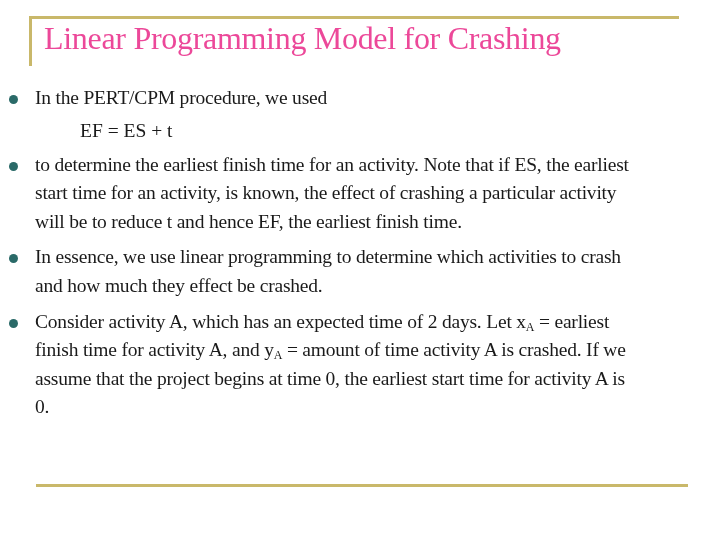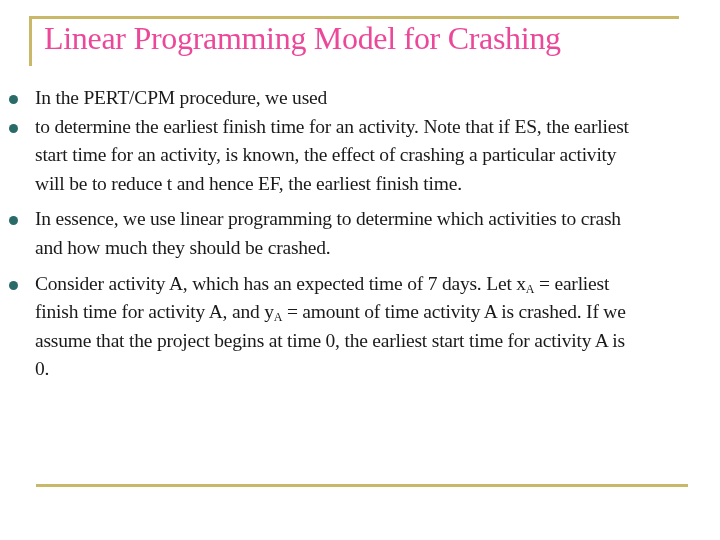--- a/index.html
+++ b/index.html
@@ -26,29 +26,30 @@
 
 <div class="frame-top"></div>
 <div class="frame-left"></div>
 <div class="title">Linear Programming Model for Crashing</div>
 
 <div class="body">
   <div class="item">
     <span class="bullet"></span>
     <span>In the PERT/CPM procedure, we used</span>
   </div>
+  <div class="indent">EF = ES + t</div>
   <div class="item">
     <span class="bullet"></span>
     <span>to determine the earliest finish time for an activity. Note that if ES, the earliest start time for an activity, is known, the effect of crashing a particular activity will be to reduce t and hence EF, the earliest finish time.</span>
   </div>
   <div class="gap"></div>
   <div class="item">
     <span class="bullet"></span>
-    <span>In essence, we use linear programming to determine which activities to crash and how much they should be crashed.</span>
+    <span>In essence, we use linear programming to determine which activities to crash and how much they effect be crashed.</span>
   </div>
   <div class="gap"></div>
   <div class="item">
     <span class="bullet"></span>
-    <span>Consider activity A, which has an expected time of 7 days. Let x</span><sub>A</sub><span> = earliest finish time for activity A, and y</span><sub>A</sub><span> = amount of time activity A is crashed. If we assume that the project begins at time 0, the earliest start time for activity A is 0.</span>
+    <span>Consider activity A, which has an expected time of 2 days. Let x</span><sub>A</sub><span> = earliest finish time for activity A, and y</span><sub>A</sub><span> = amount of time activity A is crashed. If we assume that the project begins at time 0, the earliest start time for activity A is 0.</span>
   </div>
 </div>
 
 <div class="frame-bottom"></div>
 
 </body></html>

